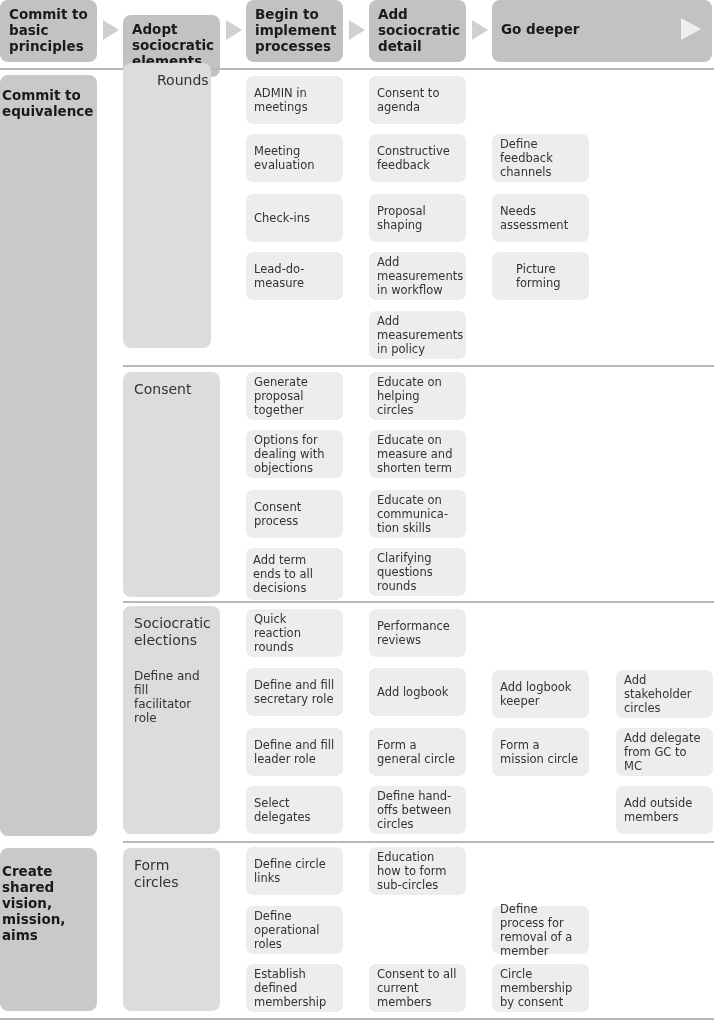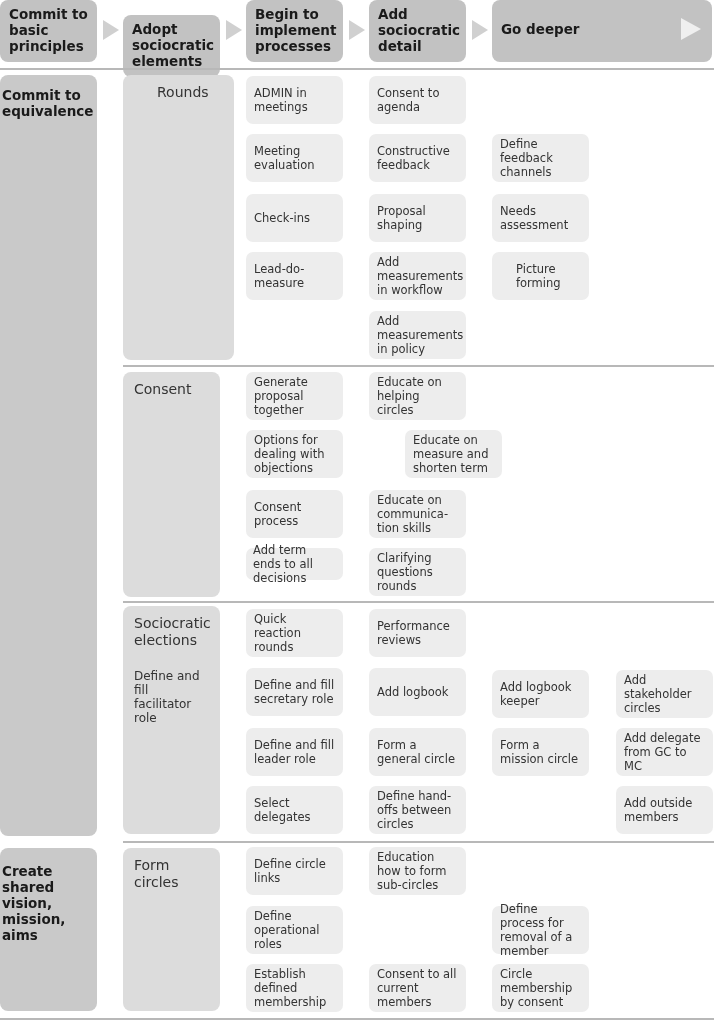--- a/index.html
+++ b/index.html
@@ -31,43 +31,43 @@
 <div class="abs arrow" style="left:349px;top:20px;"></div>
 <div class="abs hdr" style="left:369px;top:0;width:97px;height:62px;">Add sociocratic detail</div>
 <div class="abs arrow" style="left:472px;top:20px;"></div>
 <div class="abs hdr" style="left:492px;top:0;width:220px;height:62px;padding-top:21px;">Go deeper</div>
 <div class="abs arrow light" style="left:681px;top:18px;"></div>
 <div class="abs rule" style="left:0;top:68px;width:714px;"></div>
 
 <div class="abs lvl1" style="left:0;top:75px;width:97px;height:761px;">Commit to equivalence</div>
 <div class="abs lvl1" style="left:0;top:848px;width:97px;height:163px;padding-top:15px;">Create shared vision, mission, aims</div>
 
-<div class="abs lvl2" style="left:123px;top:75px;width:111px;height:285px;padding-left:34px;">Rounds</div>
+<div class="abs lvl2" style="left:123px;top:63px;width:88px;height:285px;padding-left:34px;">Rounds</div>
 <div class="abs item" style="left:246px;top:76px;width:97px;height:48px;">ADMIN in meetings</div>
 <div class="abs item" style="left:369px;top:76px;width:97px;height:48px;">Consent to agenda</div>
 <div class="abs item" style="left:246px;top:134px;width:97px;height:48px;">Meeting evaluation</div>
 <div class="abs item" style="left:369px;top:134px;width:97px;height:48px;">Constructive feedback</div>
 <div class="abs item" style="left:492px;top:134px;width:97px;height:48px;">Define feedback channels</div>
 <div class="abs item" style="left:246px;top:194px;width:97px;height:48px;">Check-ins</div>
 <div class="abs item" style="left:369px;top:194px;width:97px;height:48px;">Proposal shaping</div>
 <div class="abs item" style="left:492px;top:194px;width:97px;height:48px;">Needs assessment</div>
 <div class="abs item" style="left:246px;top:252px;width:97px;height:48px;">Lead-do-measure</div>
 <div class="abs item" style="left:369px;top:252px;width:97px;height:48px;">Add measurements in workflow</div>
 <div class="abs item" style="left:492px;top:252px;width:97px;height:48px;padding-left:24px;">Picture forming</div>
 <div class="abs item" style="left:369px;top:311px;width:97px;height:48px;">Add measurements in policy</div>
 <div class="abs rule" style="left:123px;top:365px;width:591px;"></div>
 
 <div class="abs lvl2" style="left:123px;top:372px;width:97px;height:225px;">Consent</div>
 <div class="abs item" style="left:246px;top:372px;width:97px;height:48px;">Generate proposal together</div>
 <div class="abs item" style="left:369px;top:372px;width:97px;height:48px;">Educate on helping circles</div>
 <div class="abs item" style="left:246px;top:430px;width:97px;height:48px;">Options for dealing with objections</div>
-<div class="abs item" style="left:369px;top:430px;width:97px;height:48px;margin-left:36px;">Educate on measure and shorten term</div>
+<div class="abs item" style="left:369px;top:430px;width:97px;height:48px;">Educate on measure and shorten term</div>
 <div class="abs item" style="left:246px;top:490px;width:97px;height:48px;">Consent process</div>
 <div class="abs item" style="left:369px;top:490px;width:97px;height:48px;">Educate on communica-tion skills</div>
-<div class="abs item" style="left:246px;top:548px;width:97px;height:32px;padding-left:7px;">Add term ends to all decisions</div>
+<div class="abs item" style="left:246px;top:548px;width:97px;height:52px;padding-left:7px;">Add term ends to all decisions</div>
 <div class="abs item" style="left:369px;top:548px;width:97px;height:48px;">Clarifying questions rounds</div>
 <div class="abs rule" style="left:123px;top:601px;width:591px;"></div>
 
 <div class="abs lvl2" style="left:123px;top:606px;width:97px;height:228px;">
   <span>Sociocratic elections</span>
   <span class="sub">Define and fill facilitator role</span>
 </div>
 <div class="abs item" style="left:246px;top:609px;width:97px;height:48px;">Quick reaction rounds</div>
 <div class="abs item" style="left:369px;top:609px;width:97px;height:48px;">Performance reviews</div>
 <div class="abs item" style="left:246px;top:668px;width:97px;height:48px;">Define and fill secretary role</div>

